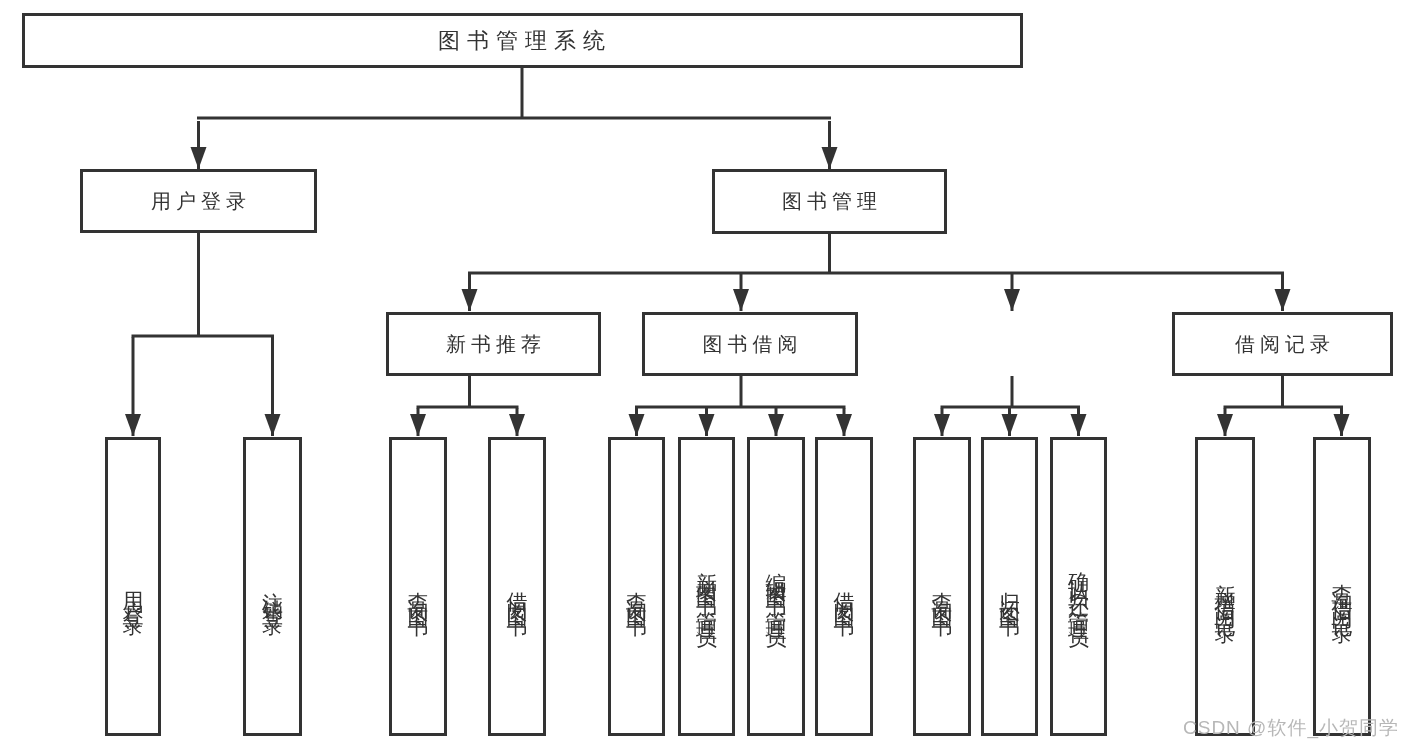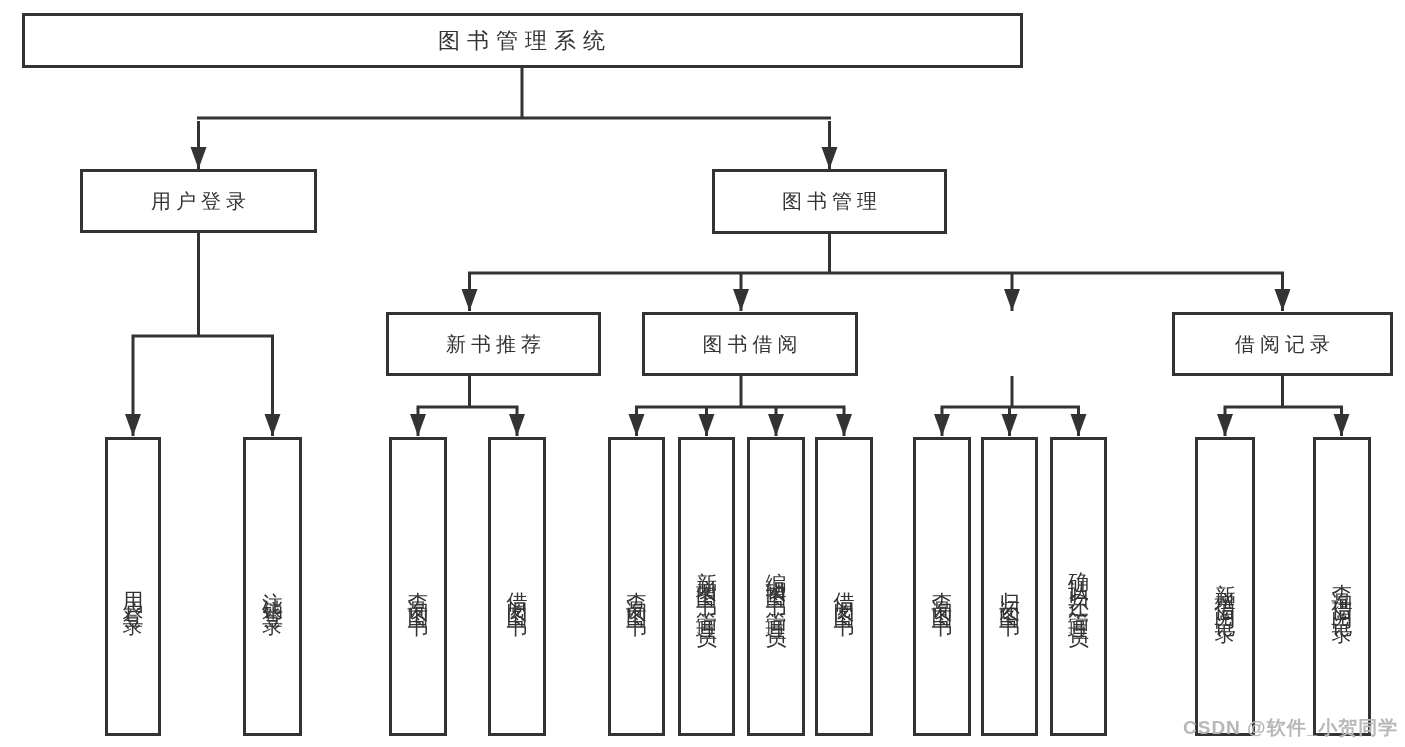--- a/index.html
+++ b/index.html
@@ -28,21 +28,20 @@
   .node.root{font-size:22px; letter-spacing:7px;}
   .node.v{font-size:21px;}
   .node.v span{
     writing-mode:vertical-rl; text-orientation:mixed;
     letter-spacing:8px; line-height:1.15; padding-top:8px;
   }
   .watermark{
     position:absolute; z-index:2; left:1183px; top:715px;
     font-size:19px; letter-spacing:1px; color:var(--watermark);
     white-space:nowrap;
-    font-weight:bold;
   }
 </style>
 </head>
 <body>
 
 <div class="canvas">
 
   <svg class="wires" width="1405" height="747" viewBox="0 0 1405 747" aria-hidden="true">
     <defs>
       <marker id="ah" markerUnits="userSpaceOnUse" markerWidth="24" markerHeight="18" refX="22" refY="9" orient="auto">

